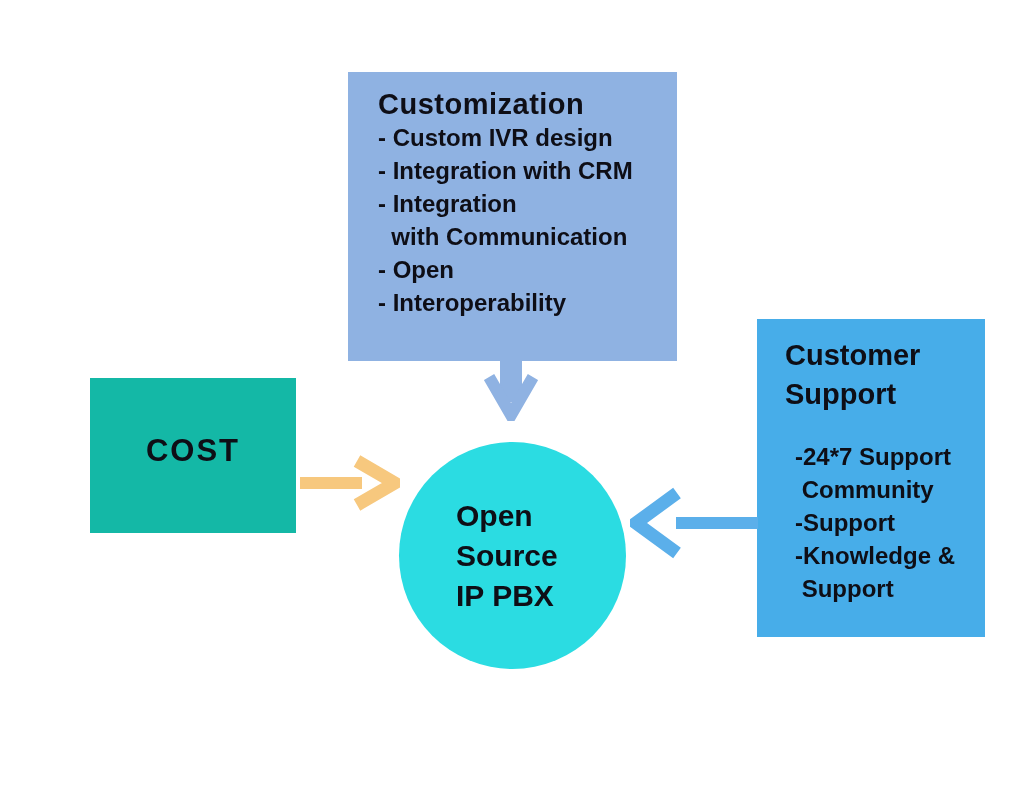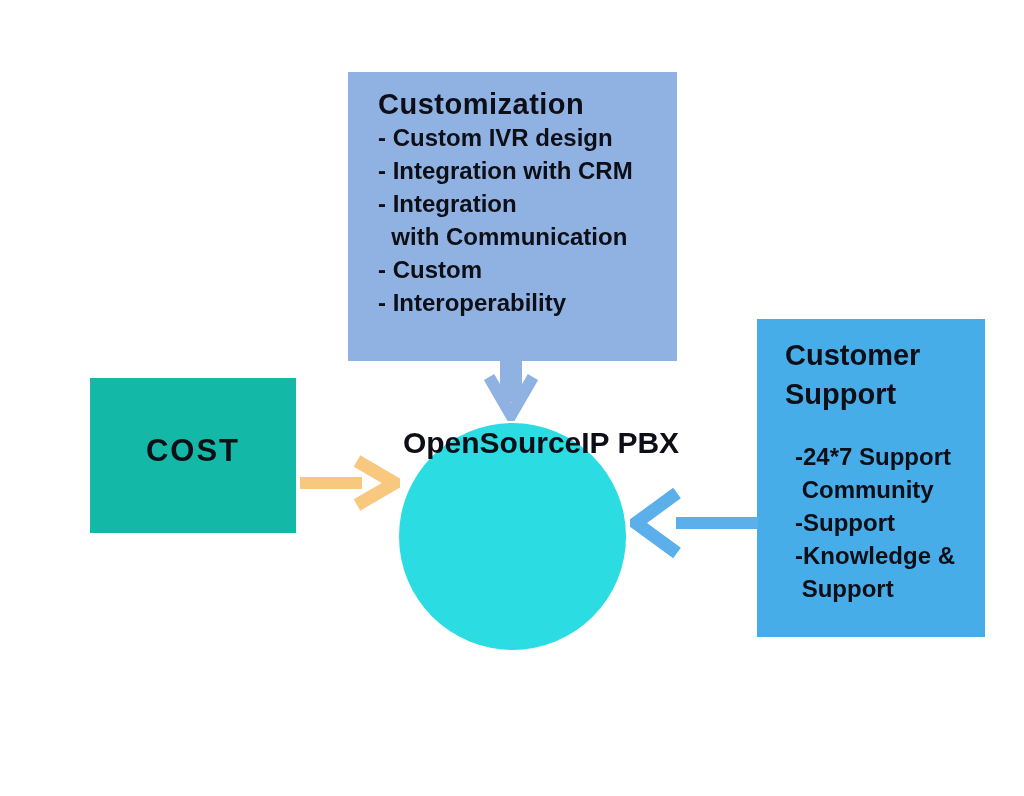--- a/index.html
+++ b/index.html
@@ -41,44 +41,44 @@
   
   .cost {
     left: 90px; top: 378px; width: 206px; height: 155px;
     background: #14b8a6;
     display: flex; align-items: center; justify-content: center;
   }
   .cost .label { font-size: 31px; font-weight: 700; letter-spacing: 2px; padding-bottom: 10px; }
 
   
   .circle {
-    left: 399px; top: 423px; width: 227px; height: 227px;
+    left: 399px; top: 442px; width: 227px; height: 227px;
     background: #2bdce2;
     border-radius: 50%;
-    display: flex; flex-direction: row; justify-content: center;
+    display: flex; flex-direction: column; justify-content: center;
     padding-left: 57px;
   }
   .circle .cline { font-size: 30px; font-weight: 700; line-height: 40px; white-space: pre; }
 
   .arrow { position: absolute; }
   .arrow svg { display: block; }
 </style>
 </head>
 <body>
 
 <div class="canvas">
 
   <div class="box customization">
     <div class="title">Customization</div>
     <div class="list">
       <div class="line">- Custom IVR design</div>
       <div class="line">- Integration with CRM</div>
       <div class="line">- Integration</div>
       <div class="line">  with Communication</div>
-      <div class="line">- Custom</div>
+      <div class="line">- Open</div>
       <div class="line">- Interoperability</div>
     </div>
   </div>
 
   <div class="box support">
     <div class="title">Customer Support</div>
     <div class="list">
       <div class="line">-24*7 Support</div>
       <div class="line"> Community</div>
       <div class="line">-Support</div>

